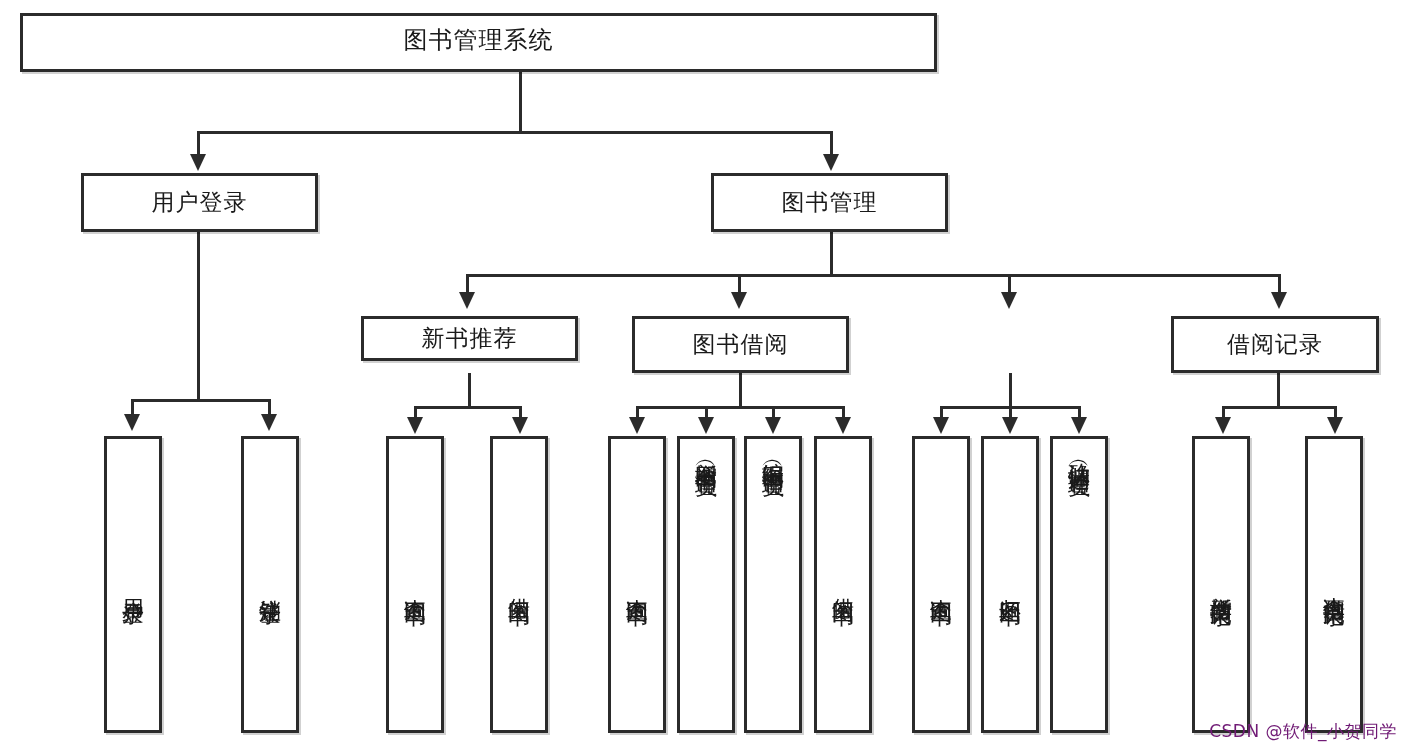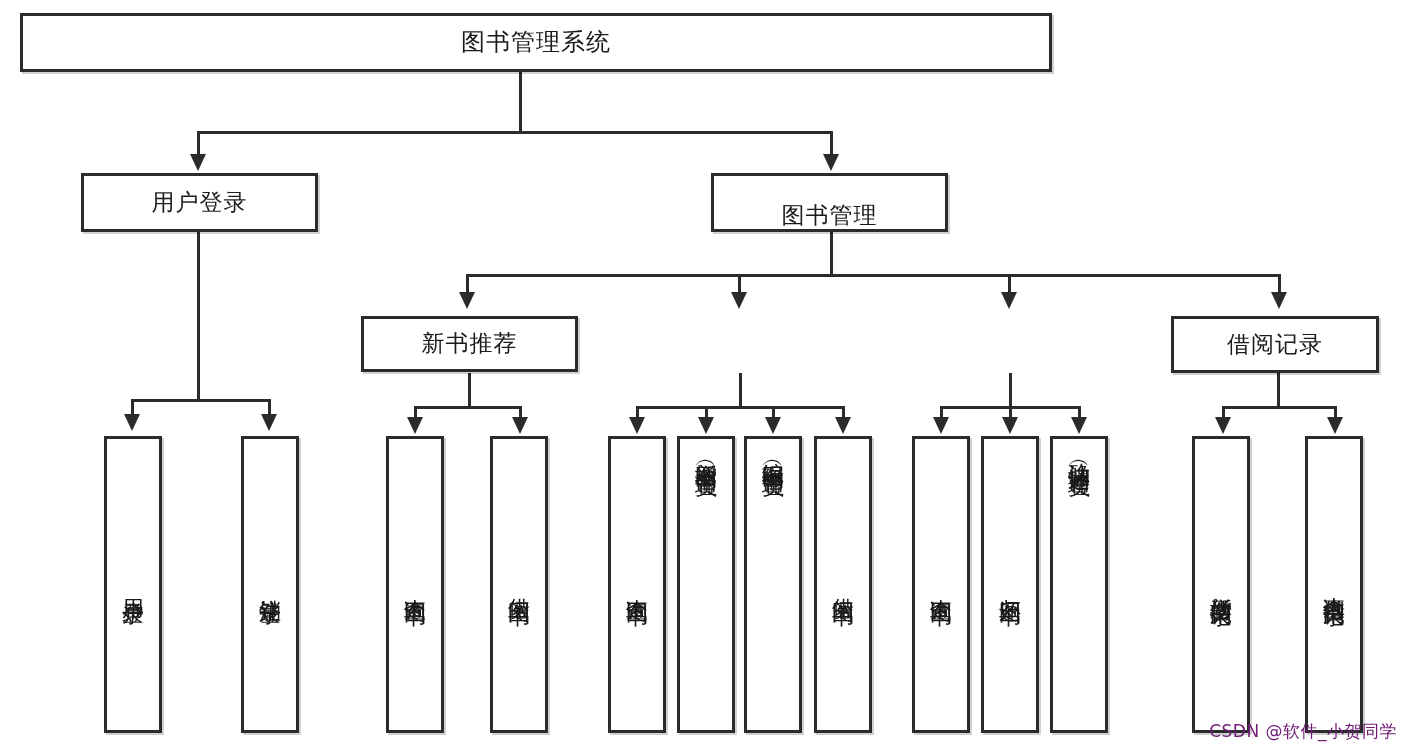--- a/index.html
+++ b/index.html
@@ -146,36 +146,39 @@
   <div class="conn vline" style="left:1078px; top:406px; height:12px;"></div>
   <div class="arrow" style="left:1071px; top:417px;"></div>
 
   <div class="conn vline" style="left:1277px; top:373px; height:34px;"></div>
   <div class="conn hline" style="left:1222px; top:406px; width:115px;"></div>
   <div class="conn vline" style="left:1222px; top:406px; height:12px;"></div>
   <div class="arrow" style="left:1215px; top:417px;"></div>
   <div class="conn vline" style="left:1334px; top:406px; height:12px;"></div>
   <div class="arrow" style="left:1327px; top:417px;"></div>
 
-  <div class="node h root" style="left:20px; top:13px; width:1032px; height:59px;">
+  <div class="node h root" style="left:20px; top:13px; width:917px; height:59px;font-family:Liberation Mono, monospace;">
     <span class="label">图书管理系统</span>
   </div>
 
   <div class="node h" style="left:81px; top:173px; width:237px; height:59px;">
     <span class="label">用户登录</span>
   </div>
 
-  <div class="node h" style="left:711px; top:173px; width:237px; height:59px;align-items:flex-end;">
+  <div class="node h" style="left:711px; top:173px; width:237px; height:59px;">
     <span class="label">图书管理</span>
   </div>
 
-  <div class="node h" style="left:361px; top:316px; width:217px; height:56px;">
+  <div class="node h" style="left:361px; top:316px; width:217px; height:45px;">
     <span class="label">新书推荐</span>
   </div>
 
+  <div class="node h" style="left:632px; top:316px; width:217px; height:57px;">
+    <span class="label">图书借阅</span>
+  </div>
 
 
   <div class="node h" style="left:1171px; top:316px; width:208px; height:57px;">
     <span class="label">借阅记录</span>
   </div>
 
   <div class="node v mid" style="left:104px; top:436px; width:58px; height:297px;">
     <span class="label">用户登录</span>
   </div>
   <div class="node v mid" style="left:241px; top:436px; width:58px; height:297px;">

